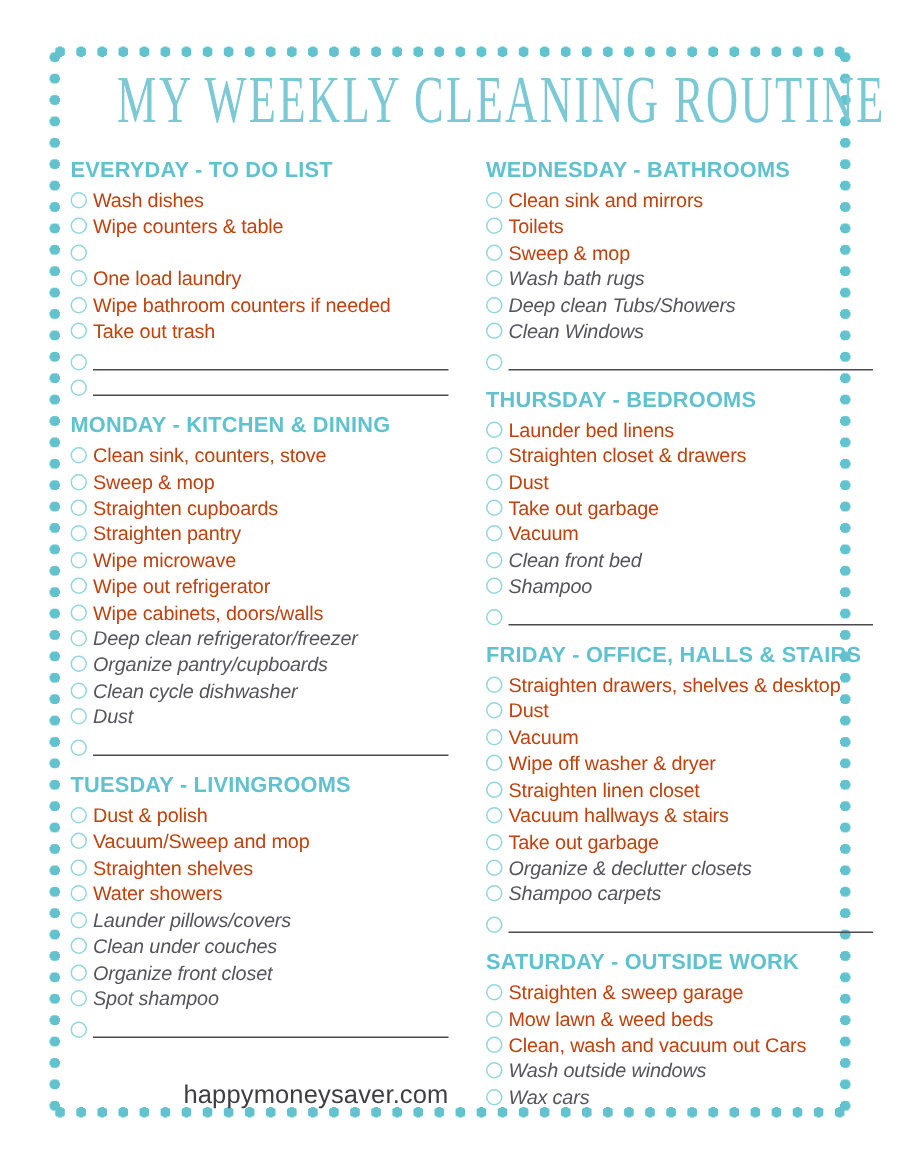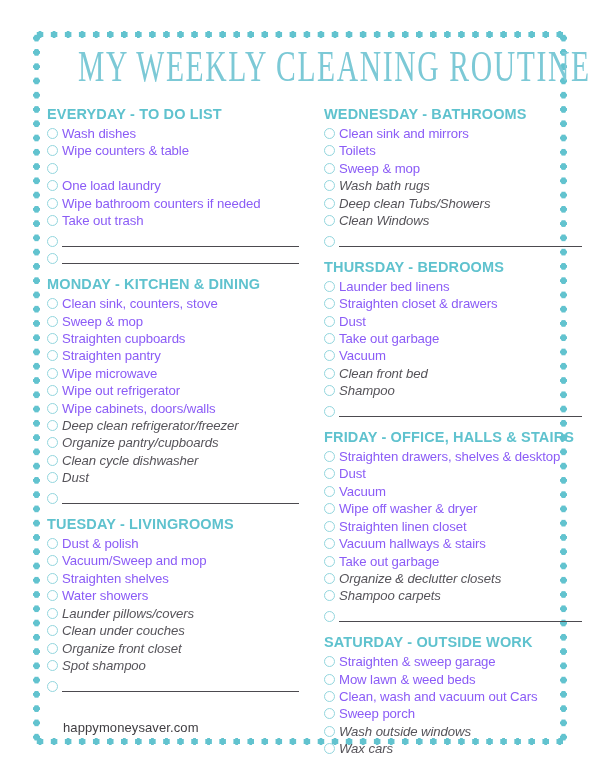--- a/index.html
+++ b/index.html
@@ -113,21 +113,21 @@
     flex: 0 0 auto;
     width: 11px;
     height: 11px;
     border: 1.4px solid #93d6de;
     border-radius: 50%;
     margin: 3px 4px 0 0;
     box-sizing: border-box;
   }
   .item-label {
     font-size: 13.2px;
-    color: #8b5cf6;
+    color: #c2410c;
     letter-spacing: -0.1px;
     white-space: nowrap;
   }
   .item.occasional .item-label {
     font-style: italic;
     color: #56545a;
   }
   .item.blank {
     align-items: flex-end;
   }
@@ -135,25 +135,25 @@
     flex: 1 1 auto;
     height: 12px;
     border-bottom: 1.2px solid #4c4a4f;
     margin-left: 0;
   }
   .item.blank .checkbox { margin-top: 2px; }
 
   
   .footer {
     position: absolute;
-    left: 63px;
+    left: 47px;
     top: 720px;
     width: 252px;
-    text-align: left;
-    font-size: 13px;
+    text-align: right;
+    font-size: 17px;
     color: #3f3d41;
     letter-spacing: 0.1px;
   }
 </style>
 </head>
 <body>
 
 <div id="sheet">
 
   <div class="border-frame">
@@ -409,24 +409,20 @@
             <span class="item-label">Straighten &amp; sweep garage</span>
           </div>
           <div class="item">
             <span class="checkbox"></span>
             <span class="item-label">Mow lawn &amp; weed beds</span>
           </div>
           <div class="item">
             <span class="checkbox"></span>
             <span class="item-label">Clean, wash and vacuum out Cars</span>
           </div>
-          <div class="item">
-            <span class="checkbox"></span>
-            <span class="item-label">Sweep porch</span>
-          </div>
           <div class="item occasional">
             <span class="checkbox"></span>
             <span class="item-label">Wash outside windows</span>
           </div>
           <div class="item occasional">
             <span class="checkbox"></span>
             <span class="item-label">Wax cars</span>
           </div>
         </div>
       </div>

